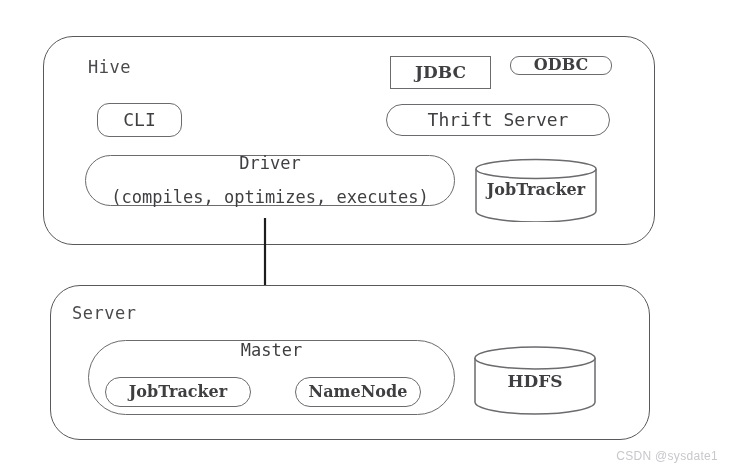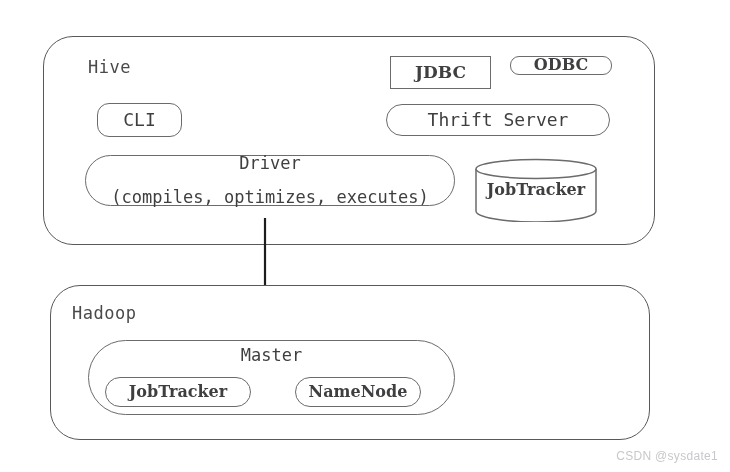--- a/index.html
+++ b/index.html
@@ -71,21 +71,20 @@
   }
   #driver-box .line1 { display: block; }
   #driver-box .line2 { display: block; margin-top: 14px; }
 
   
   #master-box {
     left: 88px; top: 340px; width: 367px; height: 75px;
     border-radius: 38px;
     align-items: flex-start;
     justify-content: center;
-    padding-top: 5px;
     font-size: 17px;
   }
   #jobtracker-pill { left: 105px; top: 377px; width: 146px; height: 30px; border-radius: 15px; font-size: 16px; }
   #namenode-pill   { left: 295px; top: 377px; width: 126px; height: 30px; border-radius: 15px; font-size: 16px; }
 
   
   .cylinder {
     position: absolute;
     box-sizing: border-box;
   }
@@ -154,26 +153,33 @@
     </svg>
     <div class="cyl-label">JobTracker</div>
   </div>
 
   <svg id="driver-to-master-arrow" viewBox="0 0 34 126">
     <line x1="15" y1="0" x2="15" y2="112" stroke="#1d1d1f" stroke-width="2.2"></line>
     <polygon points="15,124 8.5,107 21.5,107" fill="#1d1d1f"></polygon>
   </svg>
 
   <div class="outer-box" id="hadoop-container"></div>
-  <div class="container-title" id="hadoop-title">Hadoop</div>
+  <div class="container-title" id="hadoop-title">Server</div>
 
   <div class="pill mono" id="master-box">
     <span>Master</span>
   </div>
 
   <div class="pill serif" id="jobtracker-pill">JobTracker</div>
 
   <div class="pill serif" id="namenode-pill">NameNode</div>
 
+  <div class="cylinder" id="hdfs-cyl">
+    <svg width="124" height="70" viewBox="0 0 124 70">
+      <path d="M2,13 L2,57 A60,12 0 0 0 122,57 L122,13" fill="#ffffff" stroke="#6b6b6e" stroke-width="1.5"></path>
+      <ellipse cx="62" cy="13" rx="60" ry="11" fill="#ffffff" stroke="#6b6b6e" stroke-width="1.5"></ellipse>
+    </svg>
+    <div class="cyl-label">HDFS</div>
+  </div>
 
   <div id="watermark">CSDN @sysdate1</div>
 
 </div>
 
 </body></html>

